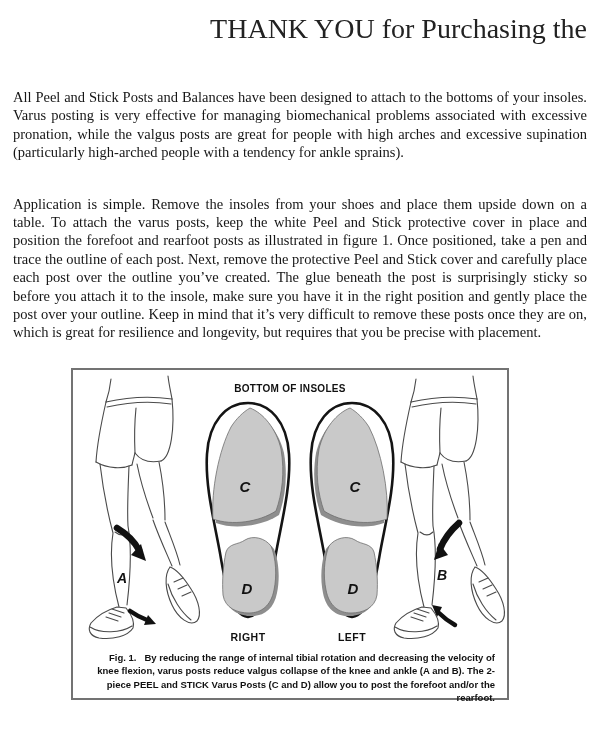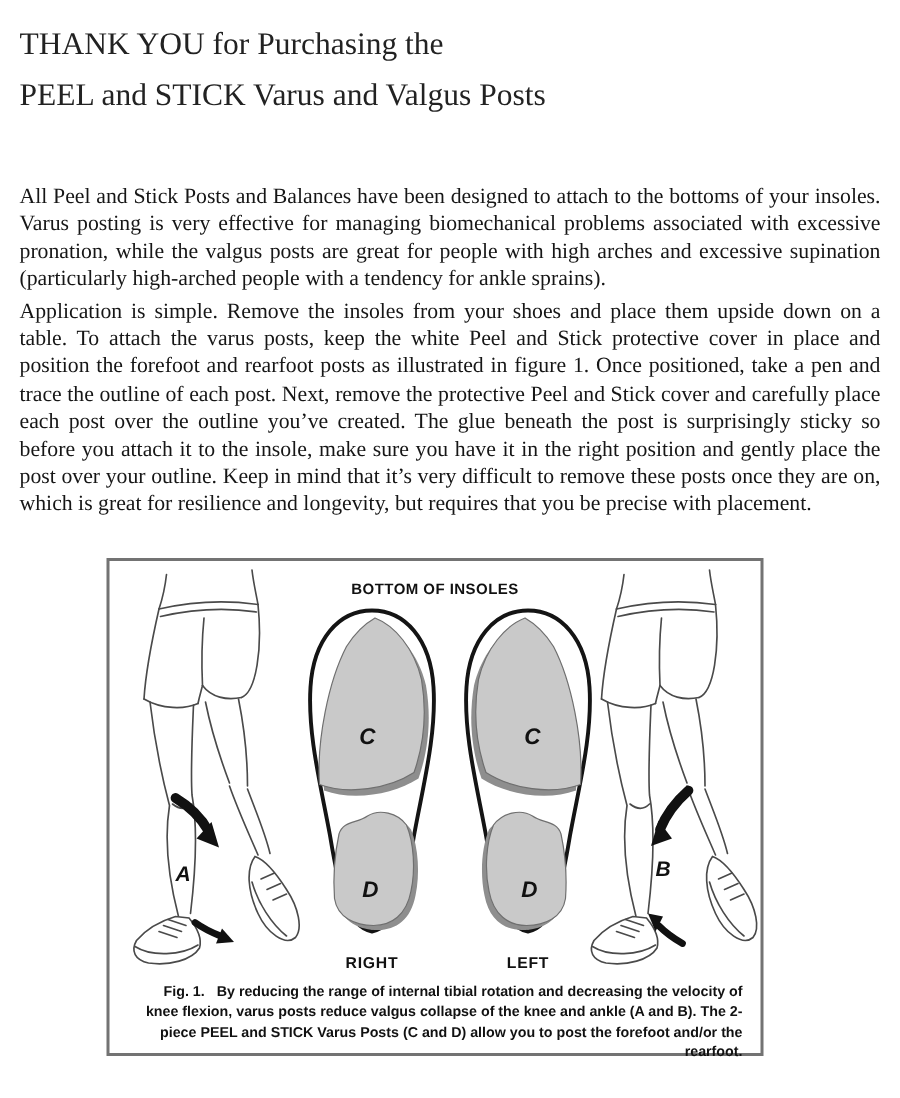--- a/index.html
+++ b/index.html
@@ -3,29 +3,29 @@
 <meta charset="utf-8">
 <style>
   html,body { margin:0; padding:0; }
   body {
     width:600px; height:732px; background:#ffffff;
     font-family:"Liberation Serif", serif; color:#1c1c1c;
     overflow:hidden;
   }
   .page { padding:12px 13px 0 13px; }
   .doc-title {
-    margin:0; text-align:left; font-weight:normal;
-    font-size:21px; line-height:34px; color:#222;
+    margin:0; text-align:right; font-weight:normal;
+    font-size:28px; line-height:34px; color:#222;
   }
   .para {
     margin:0; font-size:14.5px; line-height:18.4px;
     text-align:justify; color:#161616;
   }
   .para.p1 { margin-top:42px; }
-  .para.p2 { margin-top:3px; }
+  .para.p2 { margin-top:33px; }
   .figure-box {
     width:434px; height:328px; border:2px solid #737373;
     margin:26px 0 0 58px; background:#fff; position:relative;
   }
   .figure-art { display:block; }
   .figure-caption {
     padding:3px 12px 0 12px;
     font-family:"Liberation Sans", sans-serif;
     font-weight:bold; font-size:9.5px; line-height:13.5px; color:#111;
     text-align:right;
@@ -40,21 +40,20 @@
   .svg-post  { font-size:15px; font-weight:bold; font-style:italic; }
   .svg-leg   { font-size:14px; font-weight:bold; font-style:italic; }
 </style>
 </head>
 <body>
 
 <div class="page">
 
   <h1 class="doc-title">
     <span style="display:block">THANK YOU for Purchasing the</span>
-    <span style="display:block">PEEL and STICK Varus and Valgus Posts</span>
   </h1>
 
   <p class="para p1">All Peel and Stick Posts and Balances have been designed to attach to the bottoms of your insoles. Varus posting is very effective for managing biomechanical problems associated with excessive pronation, while the valgus posts are great for people with high arches and excessive supination (particularly high-arched people with a tendency for ankle sprains).</p>
   <p class="para p2">Application is simple. Remove the insoles from your shoes and place them upside down on a table. To attach the varus posts, keep the white Peel and Stick protective cover in place and position the forefoot and rearfoot posts as illustrated in figure 1. Once positioned, take a pen and trace the outline of each post. Next, remove the protective Peel and Stick cover and carefully place each post over the outline you’ve created. The glue beneath the post is surprisingly sticky so before you attach it to the insole, make sure you have it in the right position and gently place the post over your outline. Keep in mind that it’s very difficult to remove these posts once they are on, which is great for resilience and longevity, but requires that you be precise with placement.</p>
 
   <div class="figure-box">
     <svg class="figure-art" width="434" height="278" viewBox="0 0 434 278">
 
       <defs>
 

